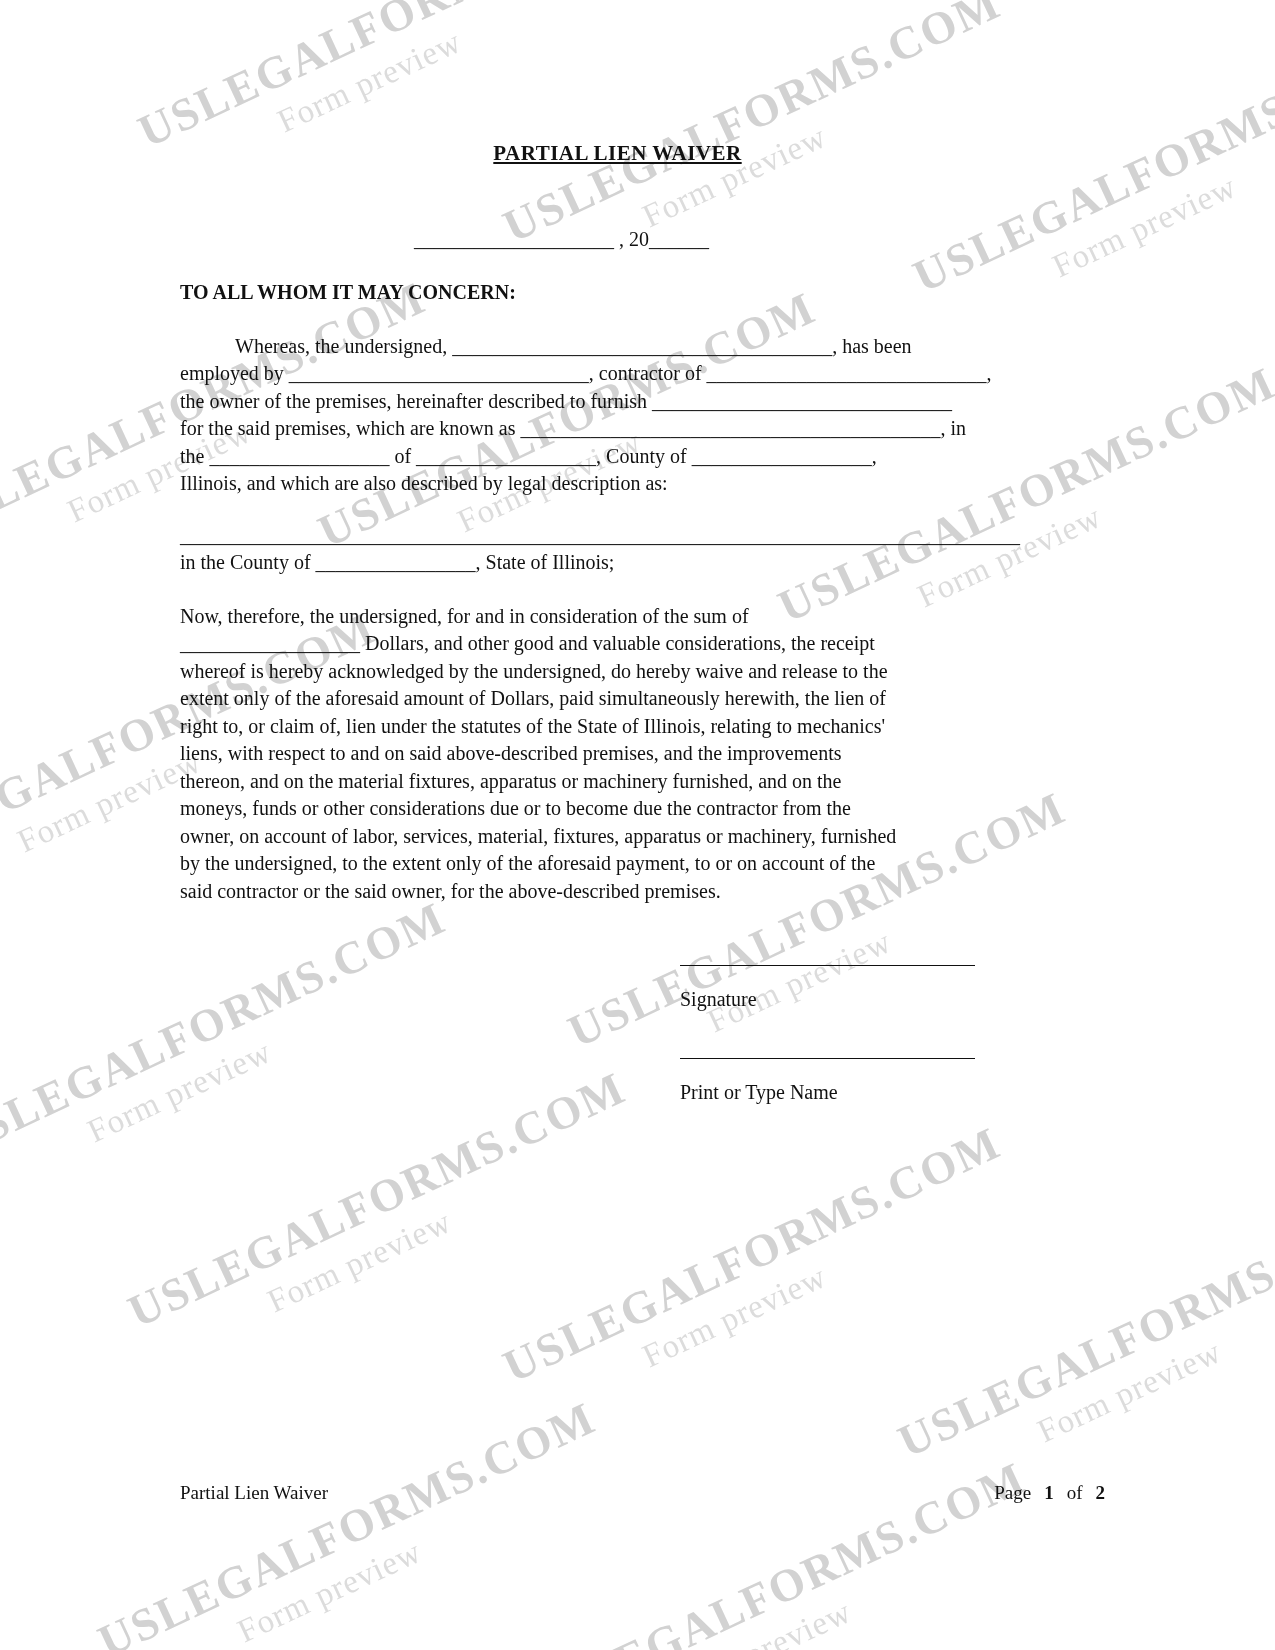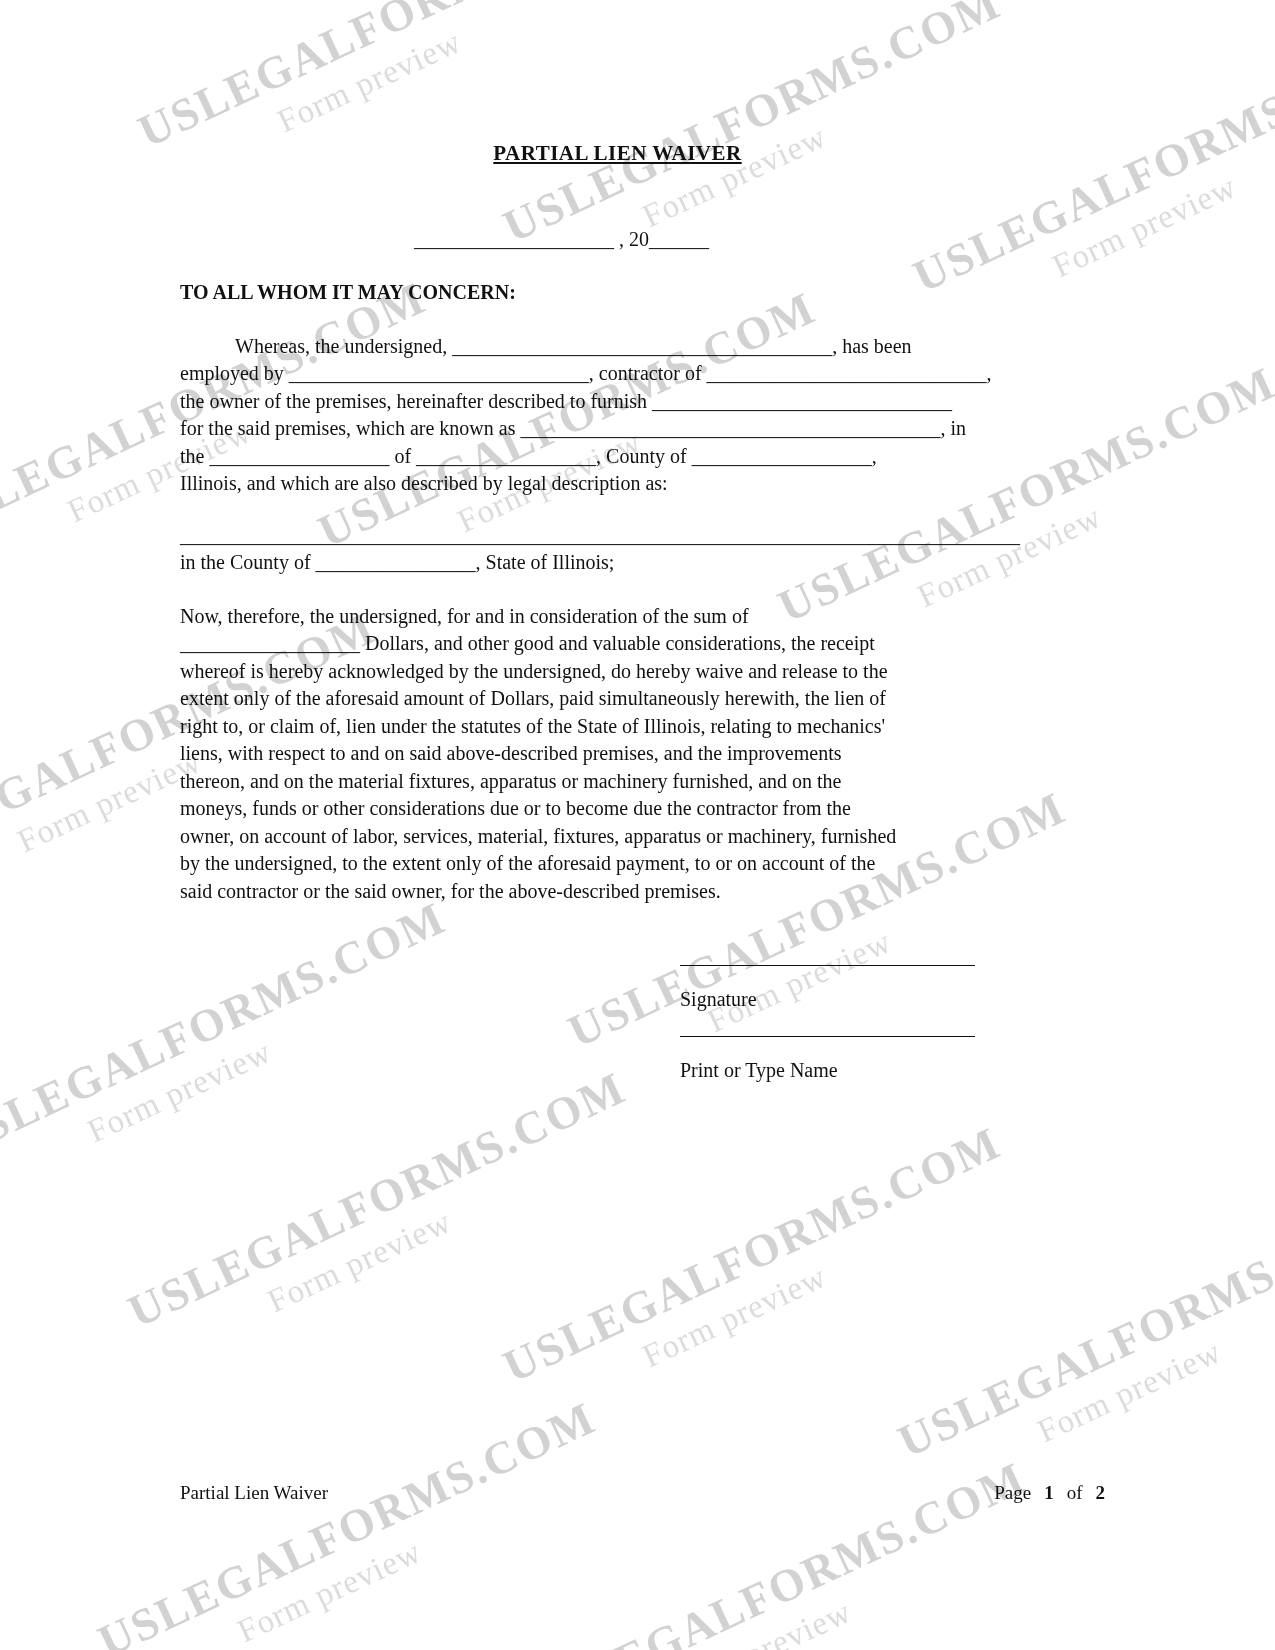--- a/index.html
+++ b/index.html
@@ -73,21 +73,21 @@
 
   .sig-block {
     margin-top: 60px;
     margin-left: 500px;
     width: 295px;
   }
   .sig-line {
     border-top: 1.5px solid #111111;
     padding-top: 20px;
   }
-  .sig-line + .sig-line { margin-top: 22px; }
+  .sig-line + .sig-line { margin-top: 44px; }
 
   .footer {
     position: absolute;
     left: 180px;
     right: 170px;
     top: 1482px;
     z-index: 2;
     display: flex;
     justify-content: space-between;
     font-size: 19px;

